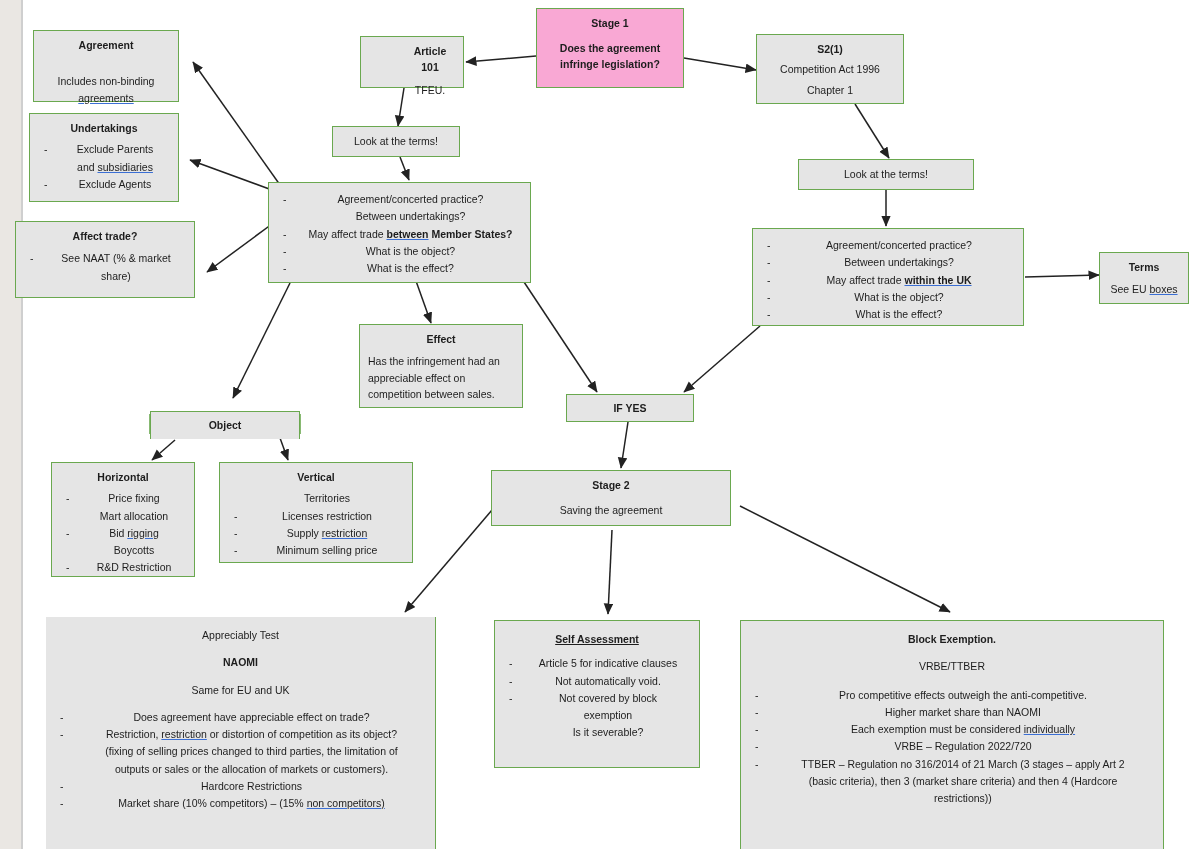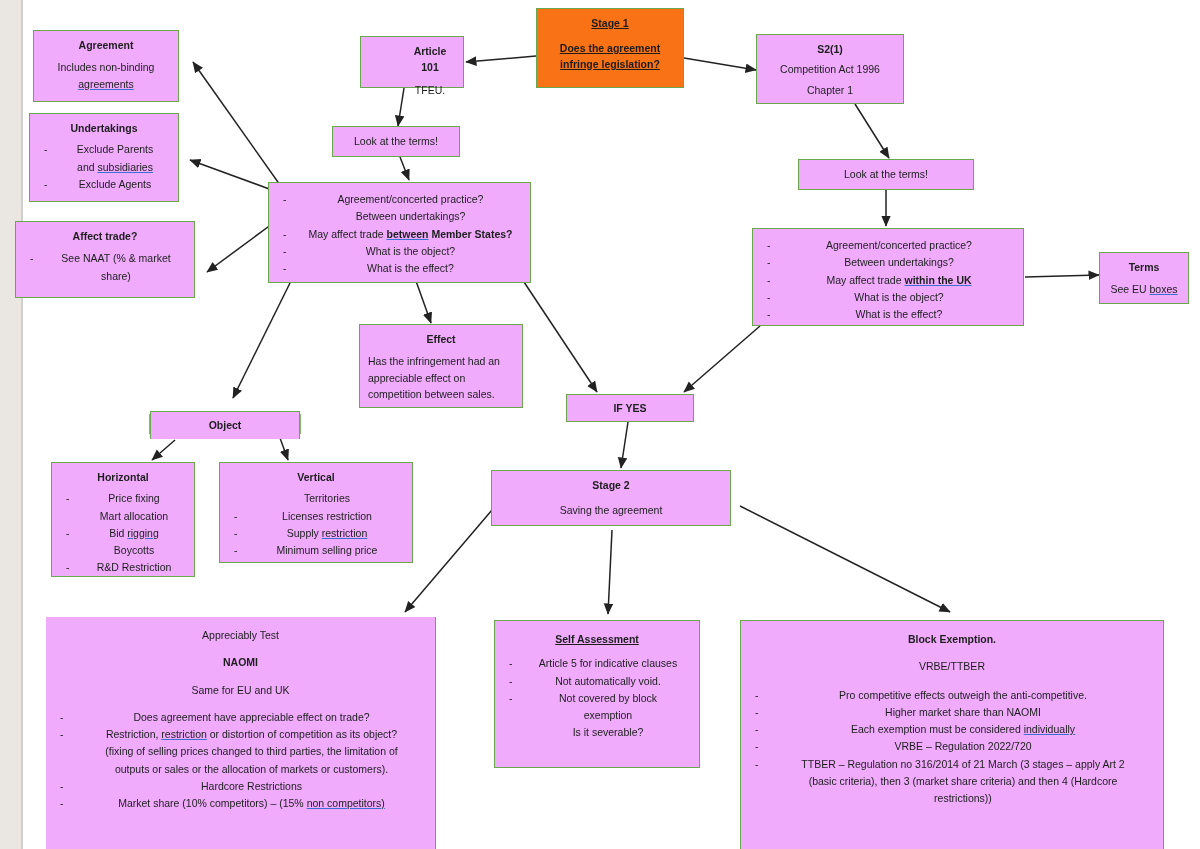--- a/index.html
+++ b/index.html
@@ -14,28 +14,28 @@
   }
   #page{position:absolute;left:0;top:0;width:1200px;height:849px;background:#fff;}
   .leftmargin{position:absolute;left:0;top:0;width:21px;height:849px;background:#eae7e3;}
   .leftmargin-edge{position:absolute;left:21px;top:0;width:2px;height:849px;background:#cfcfcf;}
 
   svg#wires{position:absolute;left:0;top:0;width:1200px;height:849px;pointer-events:none;}
 
   .box{
     position:absolute;
     border:1.6px solid #6aa84f;
-    background:#f0abfc;
+    background:#e5e5e5;
     box-sizing:border-box;
     padding:6px 8px;
     font-size:10.5px;
     line-height:1.55;
     color:#1d1d1d;
   }
-  .box.orange{background:#f97316;border-color:#6aa84f;text-decoration:underline;}
+  .box.orange{background:#f9a8d4;border-color:#6aa84f;}
   .title{font-weight:bold;text-align:center;font-size:10.5px;margin-bottom:2px;}
   .title.u{text-decoration:underline;}
   .ctr{text-align:center;}
   ul.dash{list-style:none;margin:0;padding:0;}
   ul.dash li{position:relative;padding-left:22px;margin:0 0 1px 0;text-align:center;}
   ul.dash li.dashed:before{content:"-";position:absolute;left:6px;top:0;}
   ul.dash li.nodash{padding-left:22px;}
   .u{text-decoration:underline;}
   .lnk{color:#1d1d1d;text-decoration:underline;text-decoration-color:#3b6fd4;}
   .b{font-weight:bold;}
@@ -142,21 +142,21 @@
       <li class="dashed">Agreement/concerted practice?</li>
       <li class="dashed">Between undertakings?</li>
       <li class="dashed"><span>May affect trade </span><span class="lnk b">within the UK</span></li>
       <li class="dashed">What is the object?</li>
       <li class="dashed">What is the effect?</li>
     </ul>
   </div>
 
   <div class="box" style="left:33px;top:30px;width:146px;height:72px;">
     <div class="title">Agreement</div>
-    <div class="ctr" style="margin-top:6px;">Includes non-binding</div>
+    <div class="ctr" style="margin-top:20px;">Includes non-binding</div>
     <div class="ctr"><span class="lnk">agreements</span></div>
   </div>
 
   <div class="box" style="left:29px;top:113px;width:150px;height:89px;">
     <div class="title">Undertakings</div>
     <ul class="dash" style="margin-top:5px;">
       <li class="dashed">Exclude Parents</li>
       <li class="nodash"><span>and </span><span class="lnk">subsidiaries</span></li>
       <li class="dashed">Exclude Agents</li>
     </ul>

